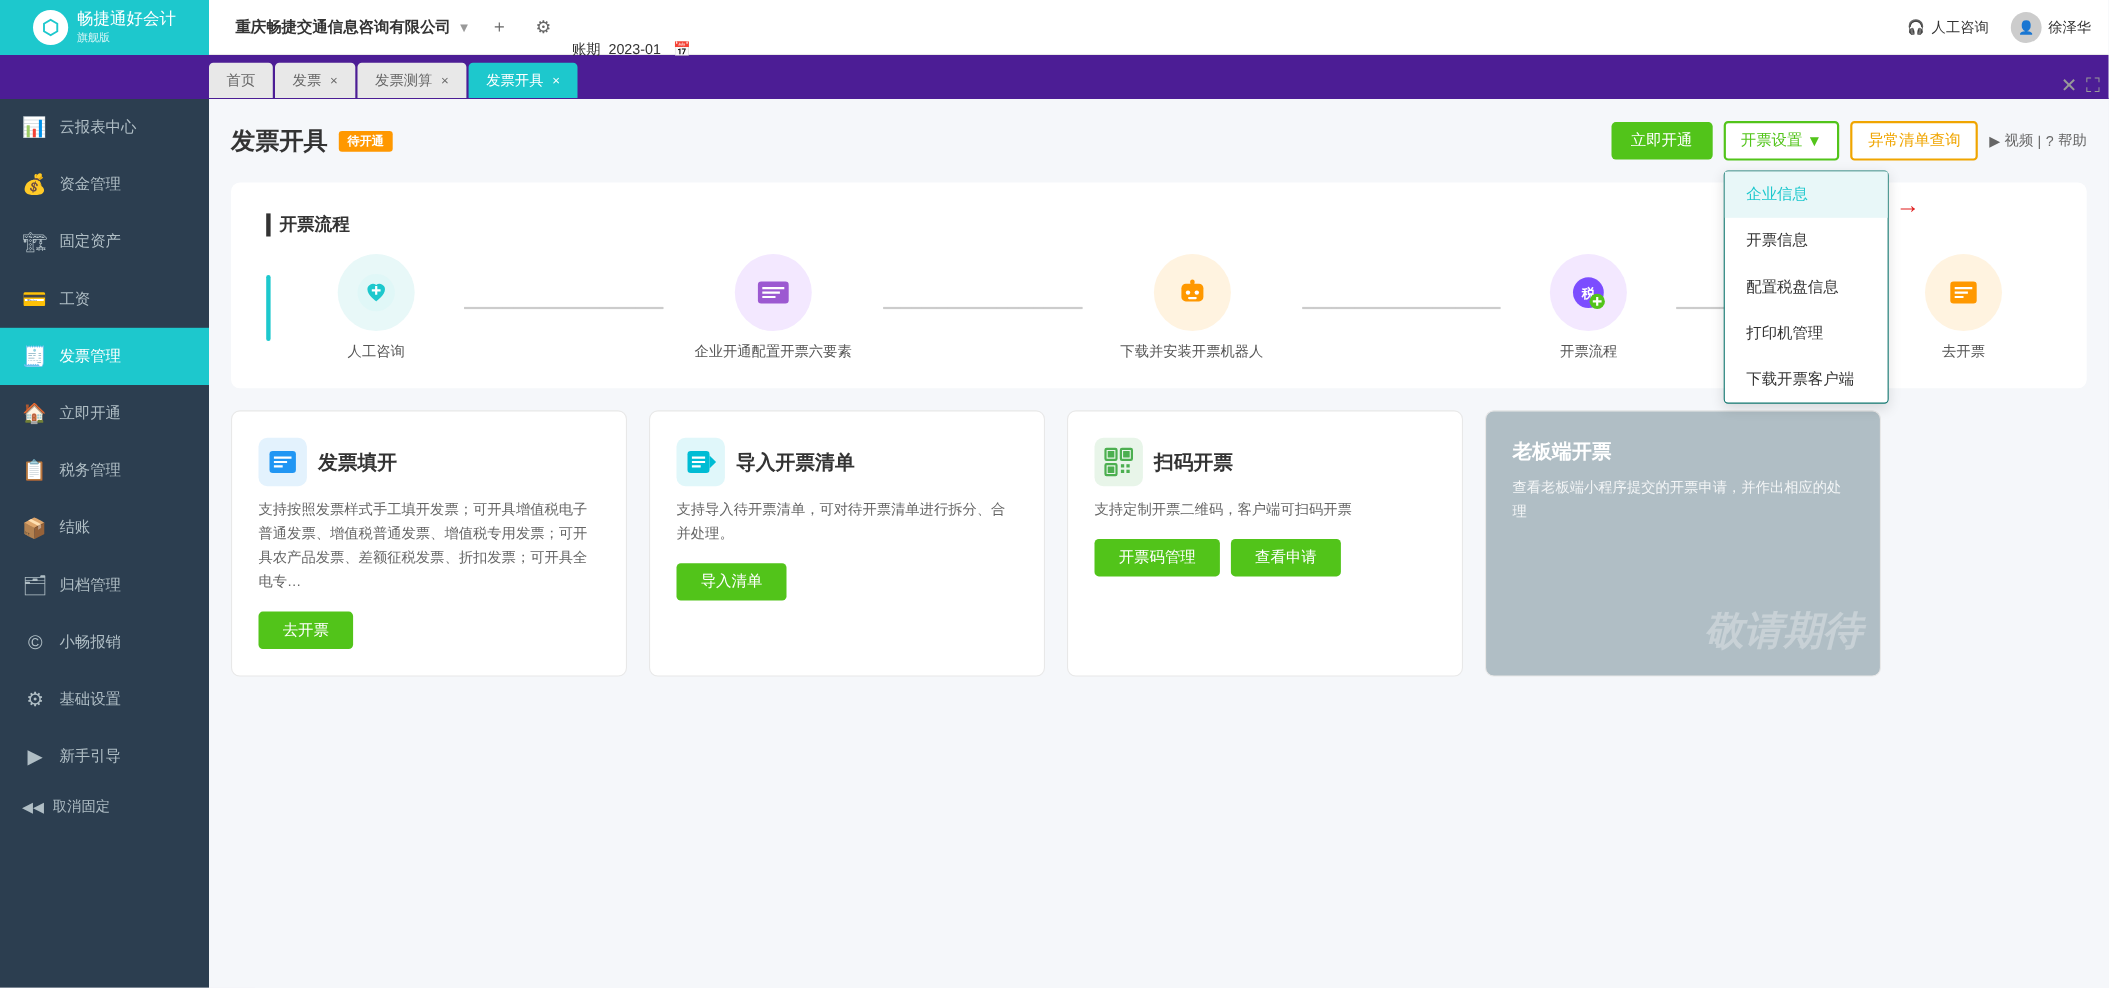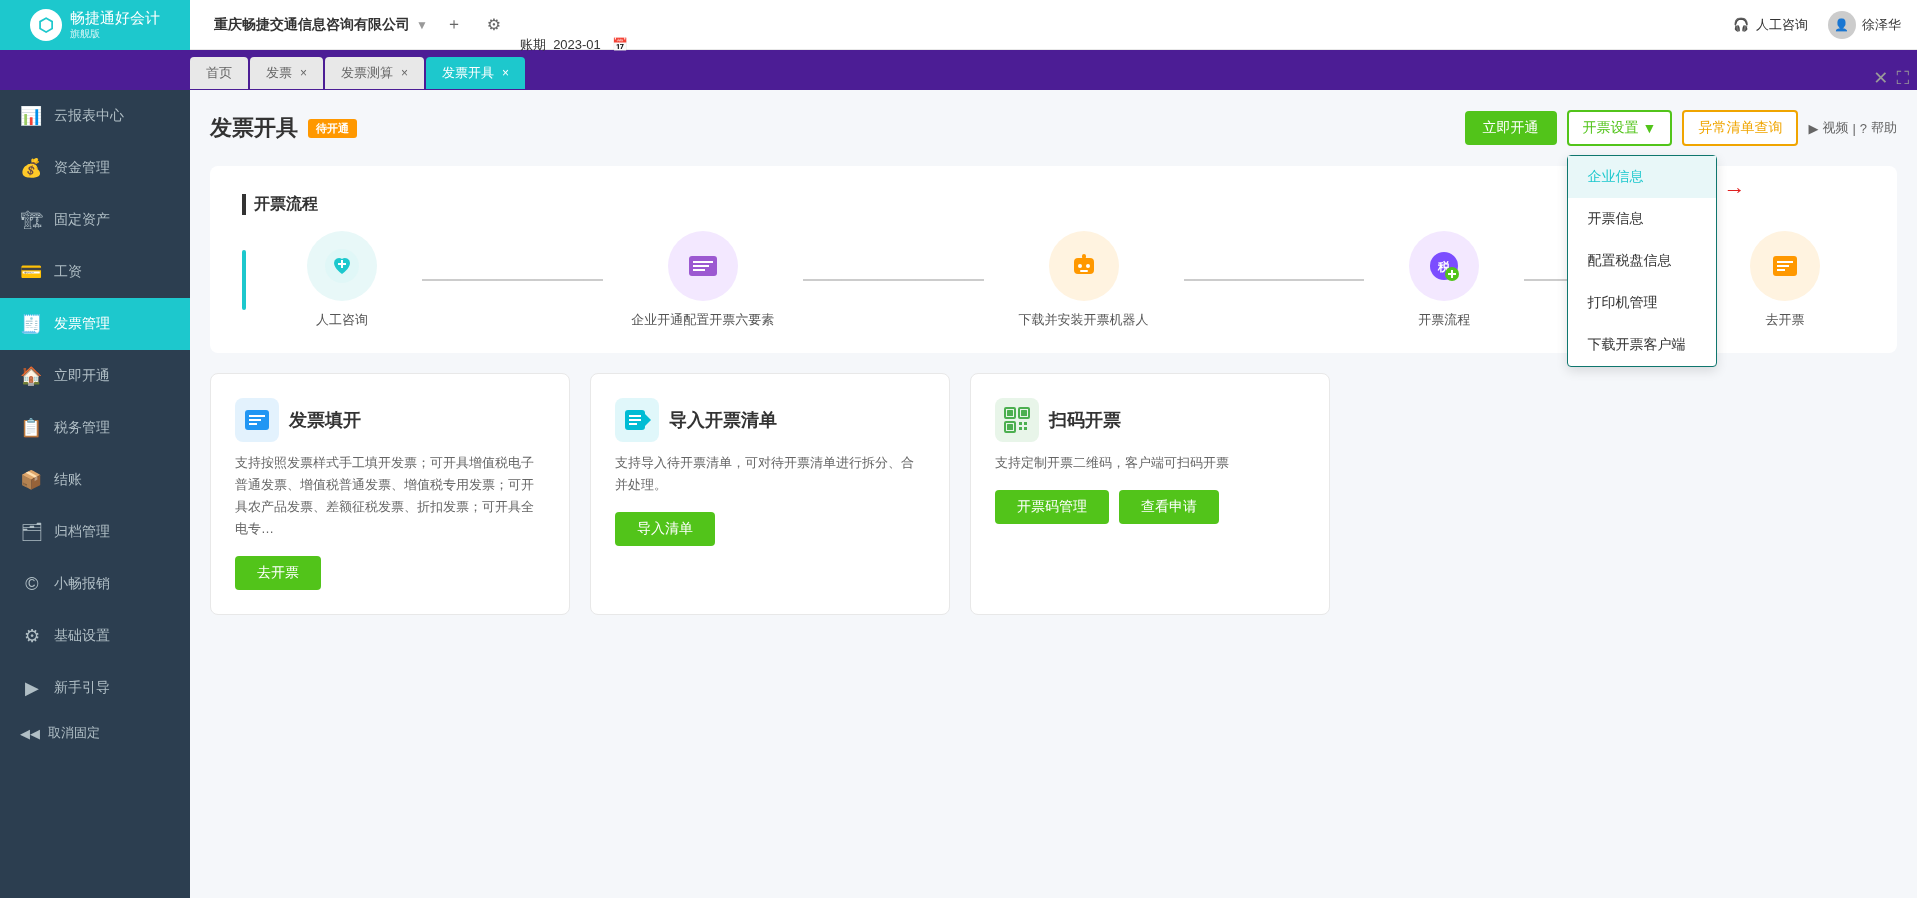--- a/index.html
+++ b/index.html
@@ -548,16 +548,25 @@
           </div>
           <div class="billing-card-desc">
             支持定制开票二维码，客户端可扫码开票
           </div>
           <div style="display:flex; gap:10px;">
             <button class="billing-card-btn">开票码管理</button>
             <button class="billing-card-btn">查看申请</button>
           </div>
         </div>
 
+        <div class="billing-card disabled" style="position:relative; overflow:hidden;">
+          <div class="billing-card-title">
+            <span>老板端开票</span>
+          </div>
+          <div class="billing-card-desc">
+            查看老板端小程序提交的开票申请，并作出相应的处理
+          </div>
+          <div class="disabled-overlay-text">敬请期待</div>
+        </div>
       </div>
     </div>
   </div>
 </div>
 
 </body></html>

